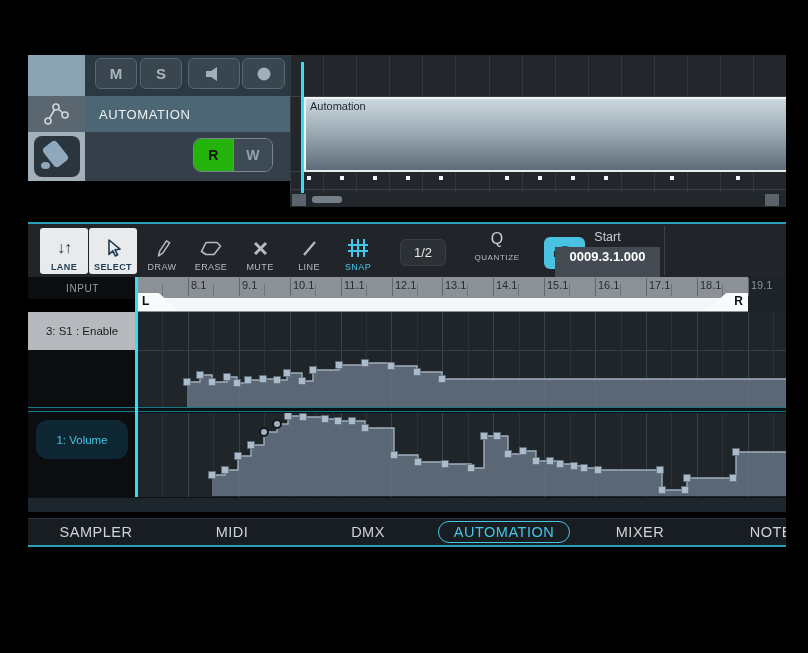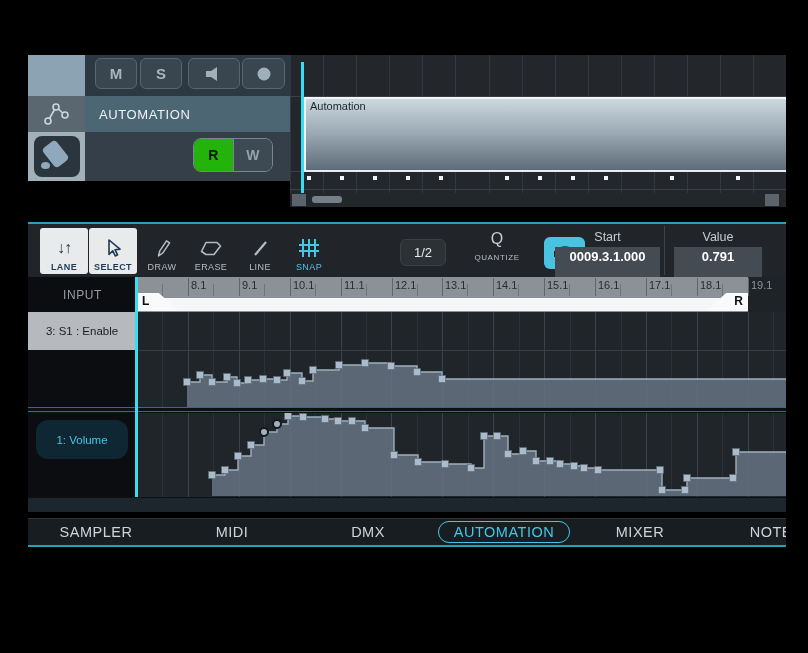--- a/index.html
+++ b/index.html
@@ -61,22 +61,22 @@
   .qblock{left:428px;top:6px;width:82px;text-align:center;}
   .qletter{color:#c6ccd1;font-size:16px;}
   .qlabel{color:#b9bfc5;font-size:8px;letter-spacing:.6px;margin-top:5px;}
   .ascroll{left:516px;top:13px;width:41px;height:32px;background:#4ac3e3;border-radius:6px;display:flex;align-items:center;justify-content:center;}
   .readout{position:absolute;top:6px;text-align:center;}
   .ro-label{color:#c6ccd1;font-size:12.5px;}
   .ro-value{margin-top:3px;background:#454b52;color:#fff;font-weight:bold;font-size:13px;height:32px;line-height:20px;}
   .vdiv{left:636px;top:2px;width:1px;height:49px;background:#3c4248;}
 
   
-  .sidebar-top{left:28px;top:277px;width:109px;height:35px;background:#0b0d10;display:flex;align-items:center;justify-content:center;
-        color:#969da3;font-size:12px;letter-spacing:.6px;}
+  .sidebar-top{left:28px;top:277px;width:109px;height:22px;background:#0b0d10;display:flex;align-items:center;justify-content:center;
+        color:#969da3;font-size:10px;letter-spacing:.6px;}
   .ruler{left:137px;top:277px;width:649px;height:35px;background:#1e2328;overflow:hidden;}
   .ruler-gray{position:absolute;left:0;top:0;width:611px;height:35px;background:#8b9197;}
   .tick{position:absolute;width:1px;background:#5f666c;}
   .tick.minor{background:#6e757b;}
   .tick-label{position:absolute;top:2px;font-size:11px;color:#272c31;}
   .tick-label.dark-zone{color:#8d9399;}
   .loopbar{position:absolute;left:0;top:21px;width:611px;height:13px;background:#f4f6f7;}
   .loopflag{position:absolute;top:16px;width:42px;height:18px;background:#f8fafb;color:#0a0c0e;font-weight:bold;font-size:12px;}
   .flag-l{left:0;clip-path:polygon(0 0,52% 0,100% 100%,0 100%);}
   .flag-l span{position:absolute;left:5px;top:1px;}
@@ -211,20 +211,28 @@
         <div class="tool">
           <div class="ticon" style="color: rgb(180, 188, 195);">
             <svg width="22" height="15" viewBox="0 0 22 15">
               <polygon points="1.5,10.5 6,1.5 17,1.5 20.5,5 14,13.5 6,13.5" fill="none" stroke="currentColor" stroke-width="1.6" stroke-linejoin="round"></polygon>
             </svg>
           </div>
           <div class="tlabel">ERASE</div>
         </div>
         <div class="tool">
           <div class="ticon" style="color: rgb(180, 188, 195);">
+            <svg width="15" height="15" viewBox="0 0 15 15">
+              <path d="M2 2 L13 13 M13 2 L2 13" stroke="currentColor" stroke-width="3"></path>
+            </svg>
+          </div>
+          <div class="tlabel">MUTE</div>
+        </div>
+        <div class="tool">
+          <div class="ticon" style="color: rgb(180, 188, 195);">
             <svg width="15" height="17" viewBox="0 0 15 17">
               <path d="M2 15 L13 2" stroke="currentColor" stroke-width="2.2"></path>
             </svg>
           </div>
           <div class="tlabel">LINE</div>
         </div>
         <div class="tool accent">
           <div class="ticon" style="color: rgb(69, 198, 230);">
             <svg width="22" height="20" viewBox="0 0 22 20">
               <path d="M5 1 V19 M11 1 V19 M17 1 V19 M1 7 H21 M1 13 H21" stroke="currentColor" stroke-width="2"></path>
@@ -244,24 +252,20 @@
         <rect x="8.5" y="1.5" width="7" height="2" fill="#15262e"></rect>
         <rect x="11" y="1.5" width="2" height="13.5" fill="#15262e"></rect>
         <polygon points="15.5,3.5 23,8.3 15.5,13" fill="#15262e"></polygon>
       </svg>
     </div>
     <div class="readout" style="left:527px;width:105px;">
       <div class="ro-label">Start</div>
       <div class="ro-value">0009.3.1.000</div>
     </div>
     <div class="abs vdiv"></div>
-    <div class="readout" style="left:646px;width:88px;">
-      <div class="ro-label">Value</div>
-      <div class="ro-value">0.791</div>
-    </div>
   </div>
 
   <div class="abs sidebar-top">INPUT</div>
   <div class="abs ruler">
     <div class="ruler-gray"></div>
     <div id="ruler-ticks">
         <div class="tick" style="left: 0px; top: 1px; height: 18px;"></div>
         <div class="tick minor" style="left: 25px; top: 7px; height: 12px;"></div>
         <div class="tick-label" style="left: 3px; margin-top: 40px;">7.1</div>
         <div class="tick" style="left: 51px; top: 1px; height: 18px;"></div>

